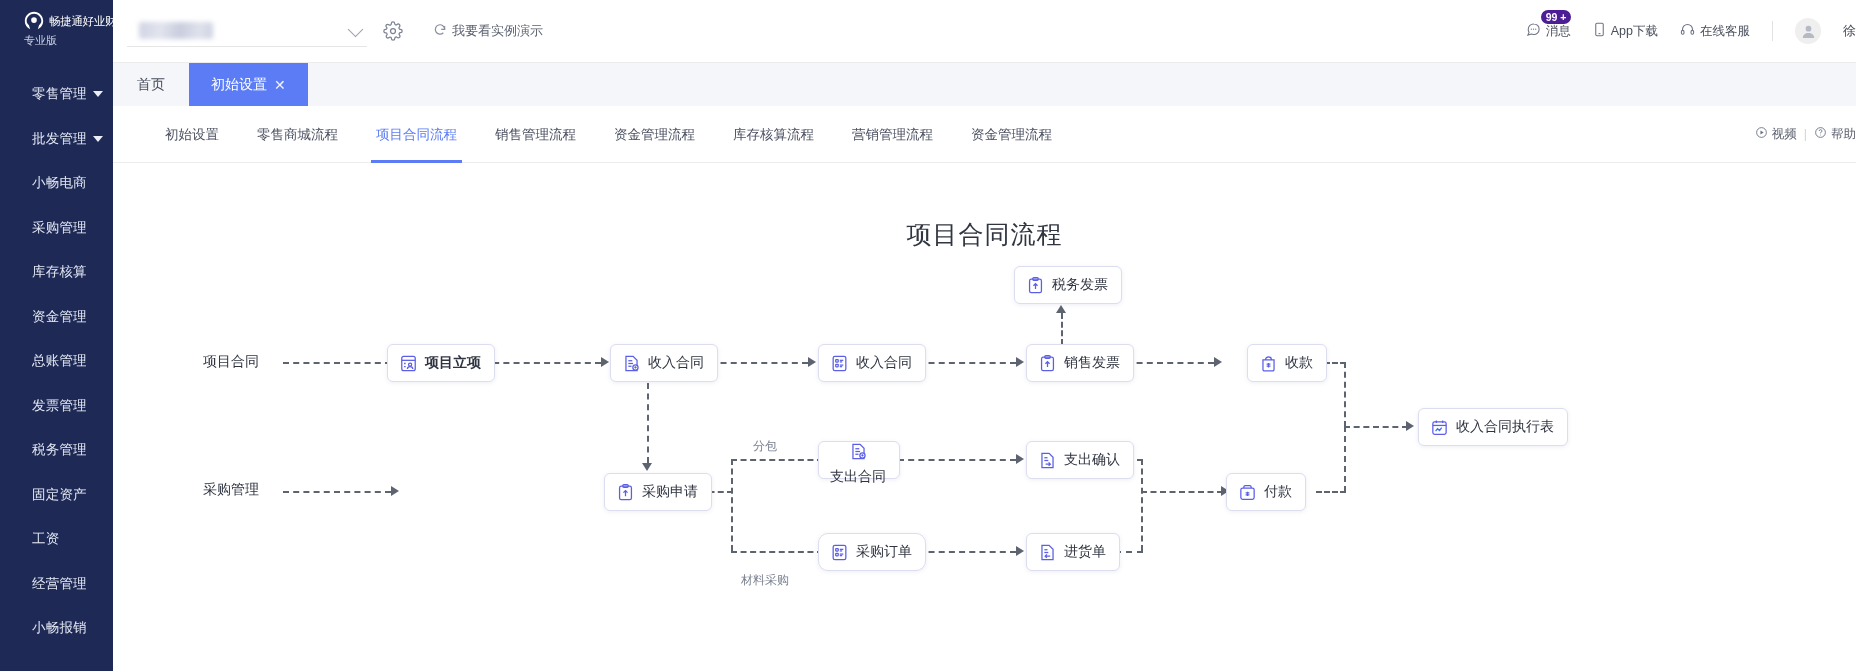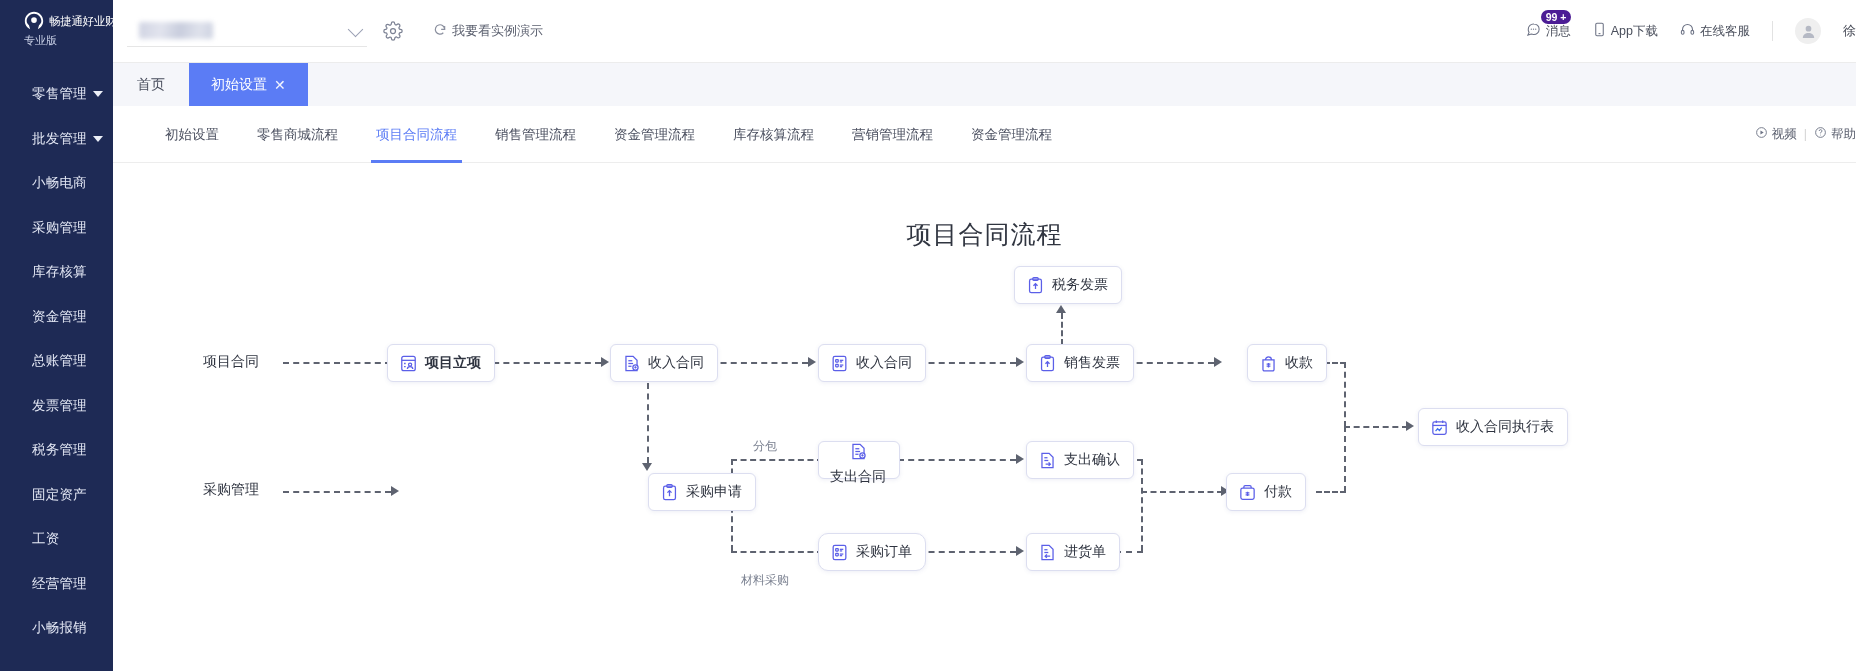--- a/index.html
+++ b/index.html
@@ -496,21 +496,21 @@
 
     <div class="dash-h" style="left:785px; top:388px; width:118px;"></div>
     <div class="arrow-r" style="left:903px; top:383px;"></div>
 
     <div class="dash-h" style="left:1002px; top:296px; width:28px;"></div>
     <div class="dash-h" style="left:1002px; top:388px; width:28px;"></div>
     <div class="dash-v" style="left:1028px; top:296px; height:92px;"></div>
     <div class="dash-h" style="left:1028px; top:328px; width:82px;"></div>
     <div class="arrow-r" style="left:1108px; top:323px;"></div>
 
-    <div class="node" style="left:491px; top:310px;margin-left:44px;">
+    <div class="node" style="left:491px; top:310px;">
       <span class="ico">
         <svg width="19" height="19" viewBox="0 0 24 24" fill="none" stroke="#5b5fe8" stroke-width="1.6">
           <rect x="4.5" y="4" width="15" height="17" rx="2.2"></rect>
           <rect x="8.6" y="2" width="6.8" height="3.4" rx="1.2"></rect>
           <path d="M12 9.6v7M9.4 12.2L12 9.6l2.6 2.6"></path>
         </svg>
       </span>
       <span>采购申请</span>
     </div>
 

